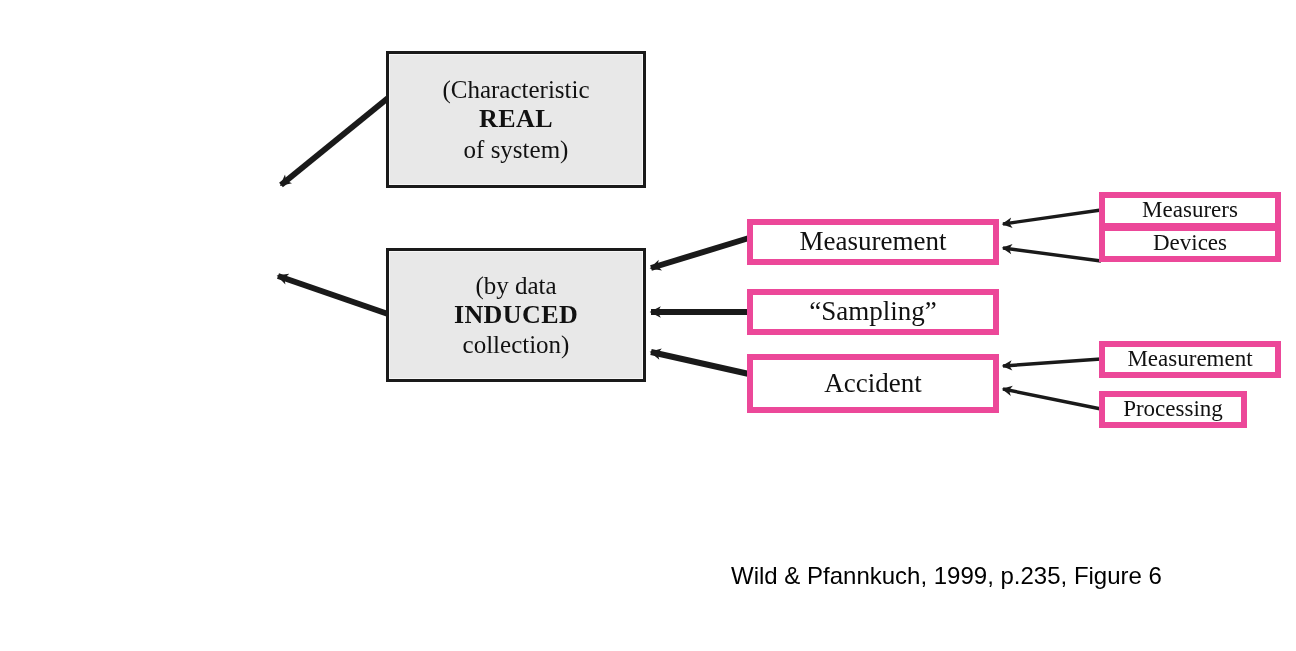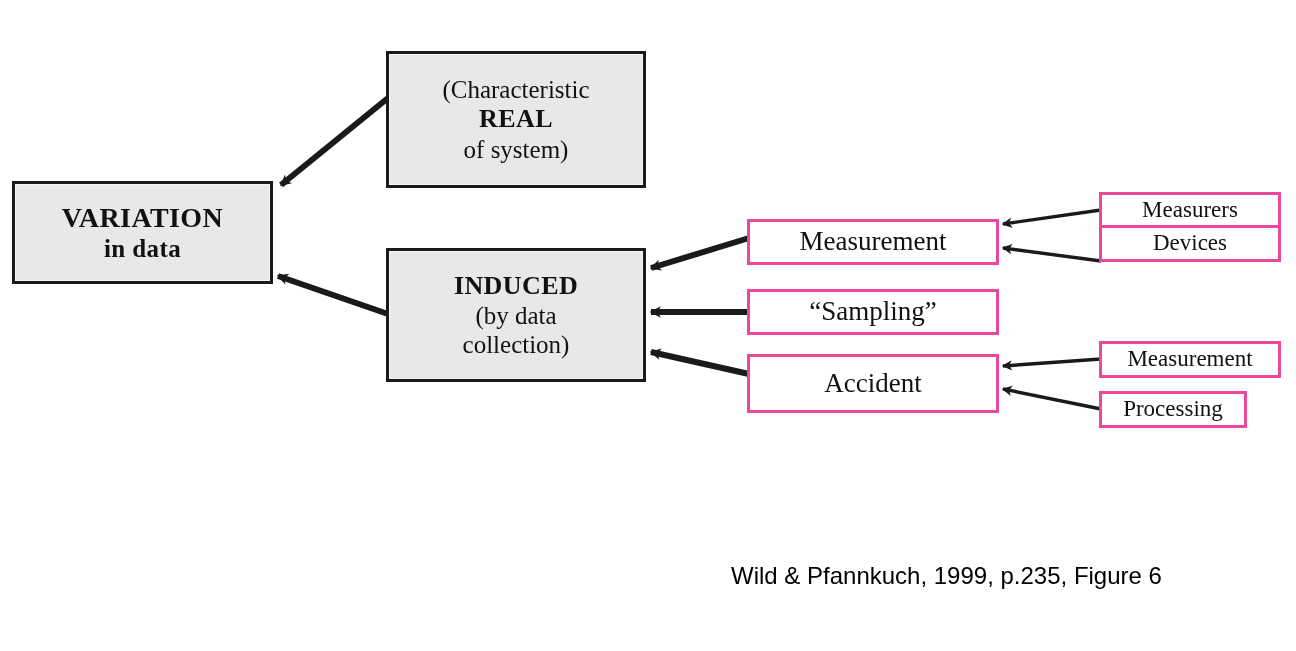--- a/index.html
+++ b/index.html
@@ -44,21 +44,21 @@
   
   .node.shaded {
     background: #e8e8e8;
     border: 3px solid #1a1a1a;
     box-shadow: inset 0 0 0 1px #f6f6f6;
   }
 
   
   .node.plain {
     background: #ffffff;
-    border: 3px solid #ec4899;
+    border: 6px solid #ec4899;
     box-shadow: inset 0 0 0 1px #ffffff;
   }
 
   .node .lines {
     display: block;
     width: 100%;
     padding: 0 6px;
     box-sizing: border-box;
   }
   .node .ln { display: block; white-space: nowrap; }
@@ -107,39 +107,33 @@
         <line x1="749" y1="238" x2="651" y2="268" stroke="#1a1a1a" stroke-width="6" stroke-linecap="butt" marker-end="url(#ah-thick)"></line>
         <line x1="749" y1="312" x2="651" y2="312" stroke="#1a1a1a" stroke-width="6" stroke-linecap="butt" marker-end="url(#ah-thick)"></line>
         <line x1="749" y1="374" x2="651" y2="352" stroke="#1a1a1a" stroke-width="6" stroke-linecap="butt" marker-end="url(#ah-thick)"></line>
         <line x1="1101" y1="210" x2="1003" y2="224" stroke="#1a1a1a" stroke-width="3.4" stroke-linecap="butt" marker-end="url(#ah-thin)"></line>
         <line x1="1101" y1="261" x2="1003" y2="248" stroke="#1a1a1a" stroke-width="3.4" stroke-linecap="butt" marker-end="url(#ah-thin)"></line>
         <line x1="1101" y1="359" x2="1003" y2="366" stroke="#1a1a1a" stroke-width="3.4" stroke-linecap="butt" marker-end="url(#ah-thin)"></line>
         <line x1="1101" y1="409" x2="1003" y2="389" stroke="#1a1a1a" stroke-width="3.4" stroke-linecap="butt" marker-end="url(#ah-thin)"></line>
       </g>
   </svg>
 
-  <div class="node shaded t-variation" style="left: 12px; top: 181px; width: 261px; height: 103px;">
-    <span class="lines">
-      <span class="ln bold">VARIATION</span>
-      <span class="ln bold small">in data</span>
-    </span>
-  </div>
 
   <div class="node shaded t-real" style="left: 386px; top: 51px; width: 260px; height: 137px;">
     <span class="lines">
       <span class="ln">(Characteristic</span>
       <span class="ln bold">REAL</span>
       <span class="ln">of system)</span>
     </span>
   </div>
 
   <div class="node shaded t-induced" style="left: 386px; top: 248px; width: 260px; height: 134px;">
     <span class="lines">
+      <span class="ln">(by data</span>
       <span class="ln bold">INDUCED</span>
-      <span class="ln">(by data</span>
       <span class="ln">collection)</span>
     </span>
   </div>
 
   <div class="node plain t-mid" style="left: 747px; top: 289px; width: 252px; height: 46px;">
     <span class="lines">
       <span class="ln">“Sampling”</span>
     </span>
   </div>
 

